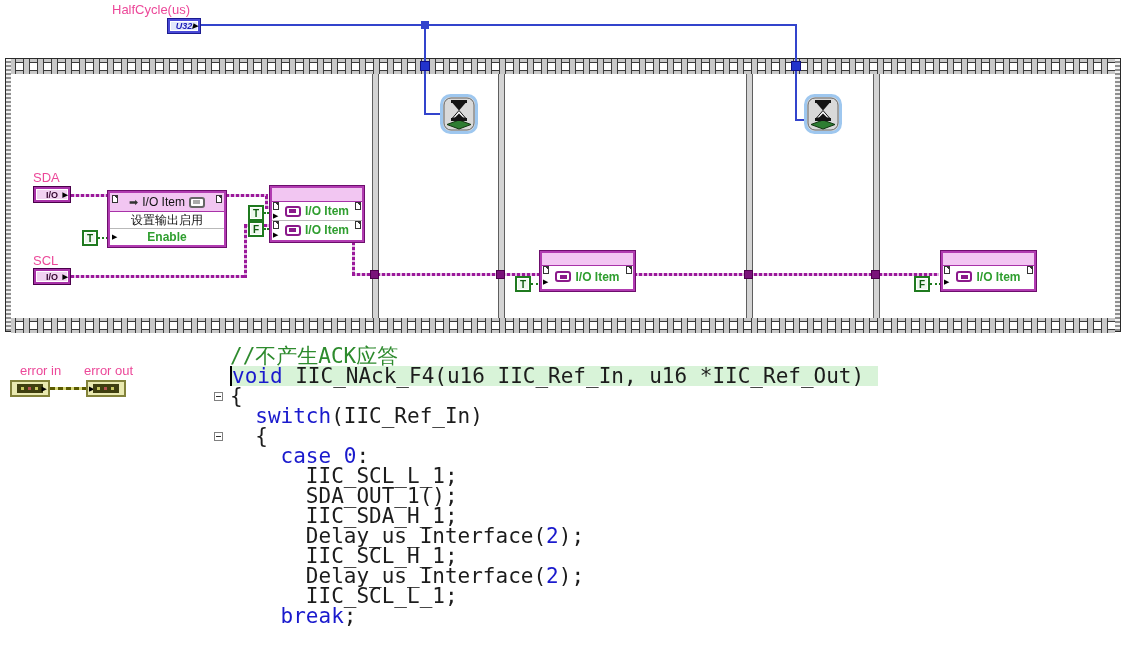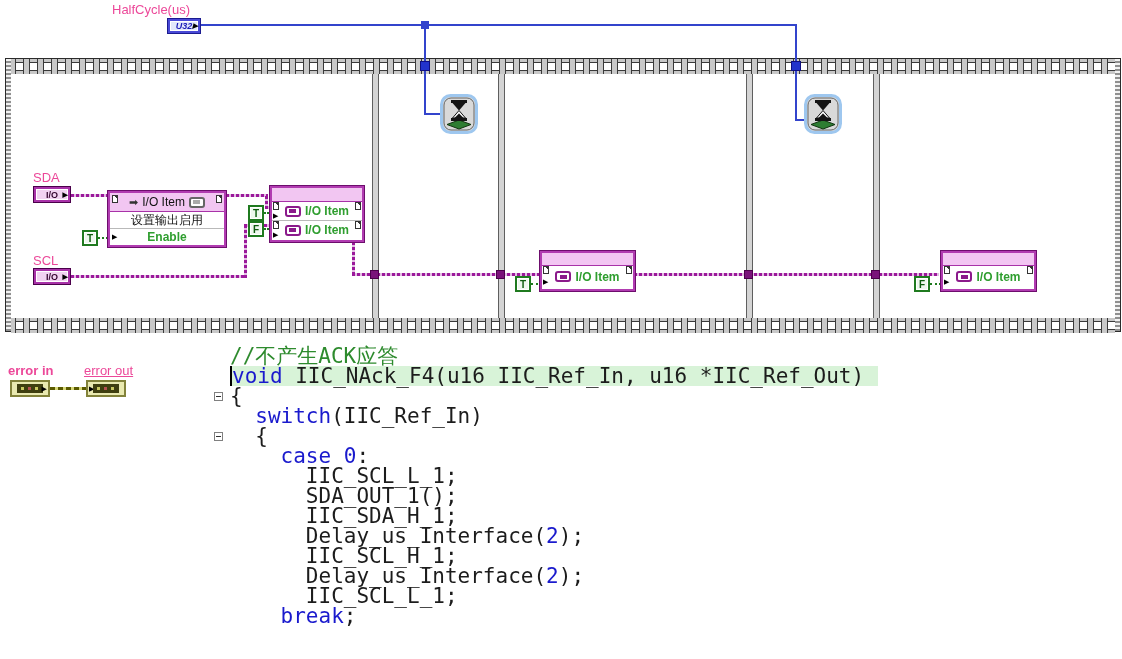--- a/index.html
+++ b/index.html
@@ -243,22 +243,22 @@
       <span class="pg" style="left:1px;top:0px;"></span>
       <span class="inarr" style="left:1px;bottom:1px;">▶</span>
       <span class="ioglyph">
           <i></i>
         </span>
       <span class="gtext">I/O Item</span>
       <span class="pg" style="right:1px;top:0px;"></span>
     </div>
   </div>
 
-  <div class="abs lbl" style="left:8px;top:363px;font-weight:bold;">error in</div>
-  <div class="abs lbl" style="left:84px;top:363px;text-decoration:underline;">error out</div>
+  <div class="abs lbl" style="left:20px;top:363px;">error in</div>
+  <div class="abs lbl" style="left:84px;top:363px;">error out</div>
   <div class="ew" style="left:50px;top:387px;width:36px;"></div>
   <div class="eterm" style="left:10px;top:380px;">
     <span class="core">
         <i style="left:4px;"></i>
         <i class="r" style="left:11px;"></i>
         <i style="left:18px;"></i>
       </span>
     <span class="arr" style="right:1px;">▶</span>
   </div>
   <div class="eterm" style="left:86px;top:380px;">

